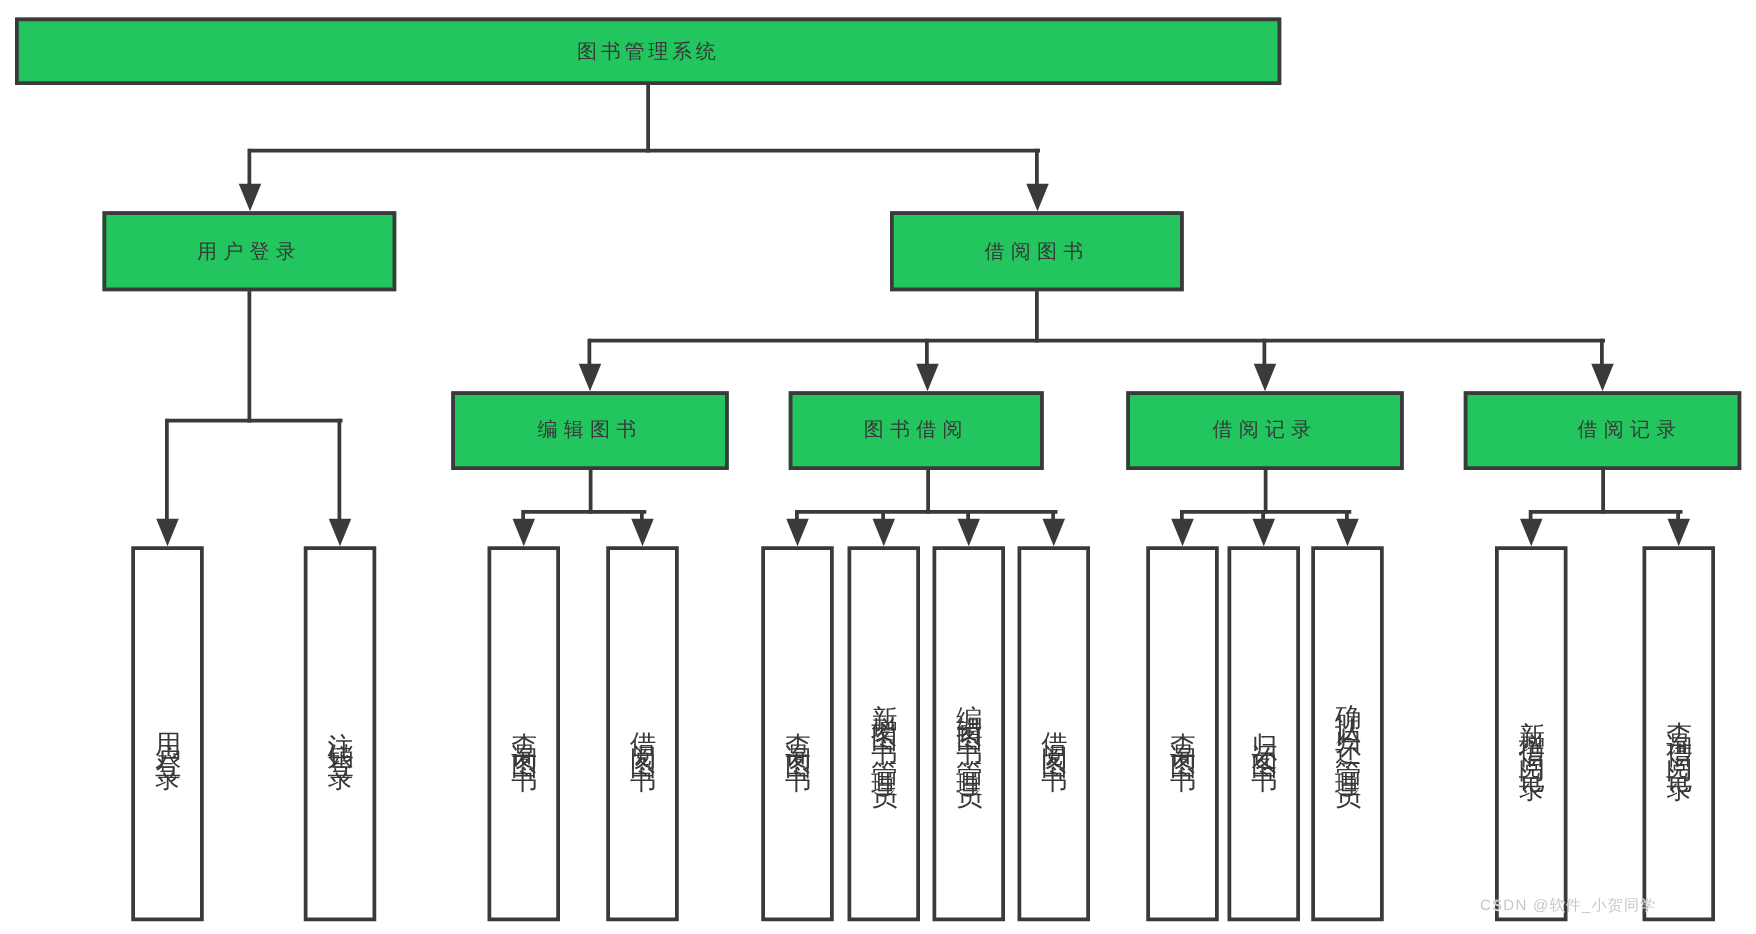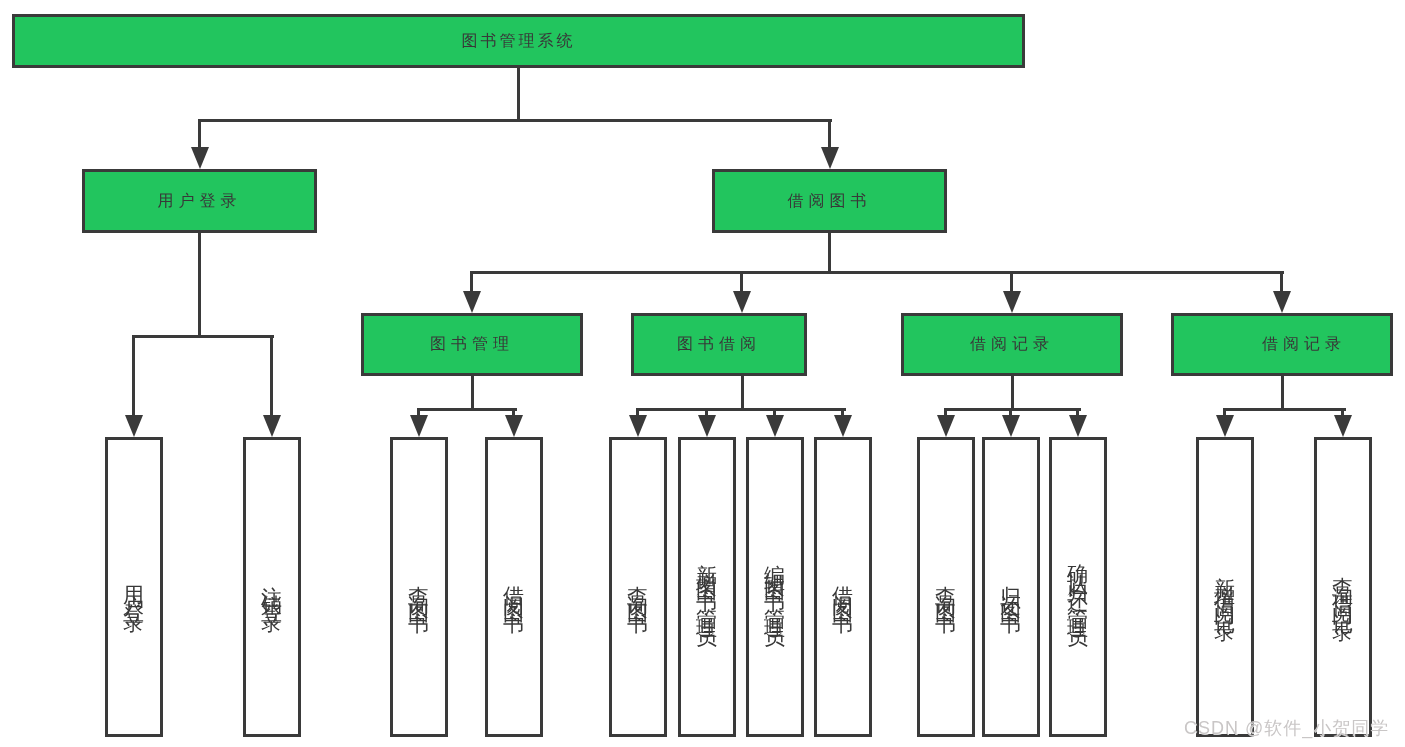--- a/index.html
+++ b/index.html
@@ -27,21 +27,21 @@
     font-size:21px;letter-spacing:9px;color:var(--ink);line-height:1;
   }
   .vline{position:absolute;width:3px;background:var(--line);}
   .hline{position:absolute;height:3px;background:var(--line);}
   .arrow{
     position:absolute;width:0;height:0;
     border-left:9px solid transparent;border-right:9px solid transparent;
     border-top:22px solid var(--line);
   }
   .watermark{
-    position:absolute;left:1184px;top:716px;font-size:18px;letter-spacing:1px;
+    position:absolute;left:1184px;top:716px;font-size:12px;letter-spacing:1px;
     color:var(--wm);white-space:nowrap;text-shadow:1px 1px 0 rgba(255,255,255,.8);
   }
 </style>
 </head>
 <body>
 
 <div class="stage">
 
   <div class="vline" style="left:517px;top:66px;height:56px;"></div>
   <div class="vline" style="left:198px;top:231px;height:107px;"></div>
@@ -100,23 +100,23 @@
   <div class="arrow" style="left:1216px;top:415px;"></div>
   <div class="vline" style="left:1341px;top:408px;height:9px;"></div>
   <div class="arrow" style="left:1334px;top:415px;"></div>
 
   <div class="hbox title" style="left:12px;top:14px;width:1013px;height:54px;">图书管理系统</div>
 
   <div class="hbox" style="left:82px;top:169px;width:235px;height:64px;">用户登录</div>
 
   <div class="hbox" style="left:712px;top:169px;width:235px;height:64px;">借阅图书</div>
 
-  <div class="hbox" style="left:361px;top:313px;width:222px;height:63px;">图书管理</div>
+  <div class="hbox" style="left:361px;top:313px;width:222px;height:63px;">编辑图书</div>
 
-  <div class="hbox" style="left:631px;top:313px;width:176px;height:63px;">图书借阅</div>
+  <div class="hbox" style="left:631px;top:313px;width:204px;height:63px;">图书借阅</div>
 
   <div class="hbox" style="left:901px;top:313px;width:222px;height:63px;">借阅记录</div>
 
   <div class="hbox" style="left:1171px;top:313px;width:222px;height:63px;padding-left:44px;">借阅记录</div>
 
   <div class="vbox" style="left:105px;">用户登录</div>
   <div class="vbox" style="left:243px;">注销登录</div>
 
   <div class="vbox" style="left:390px;">查询图书</div>
   <div class="vbox" style="left:485px;">借阅图书</div>

